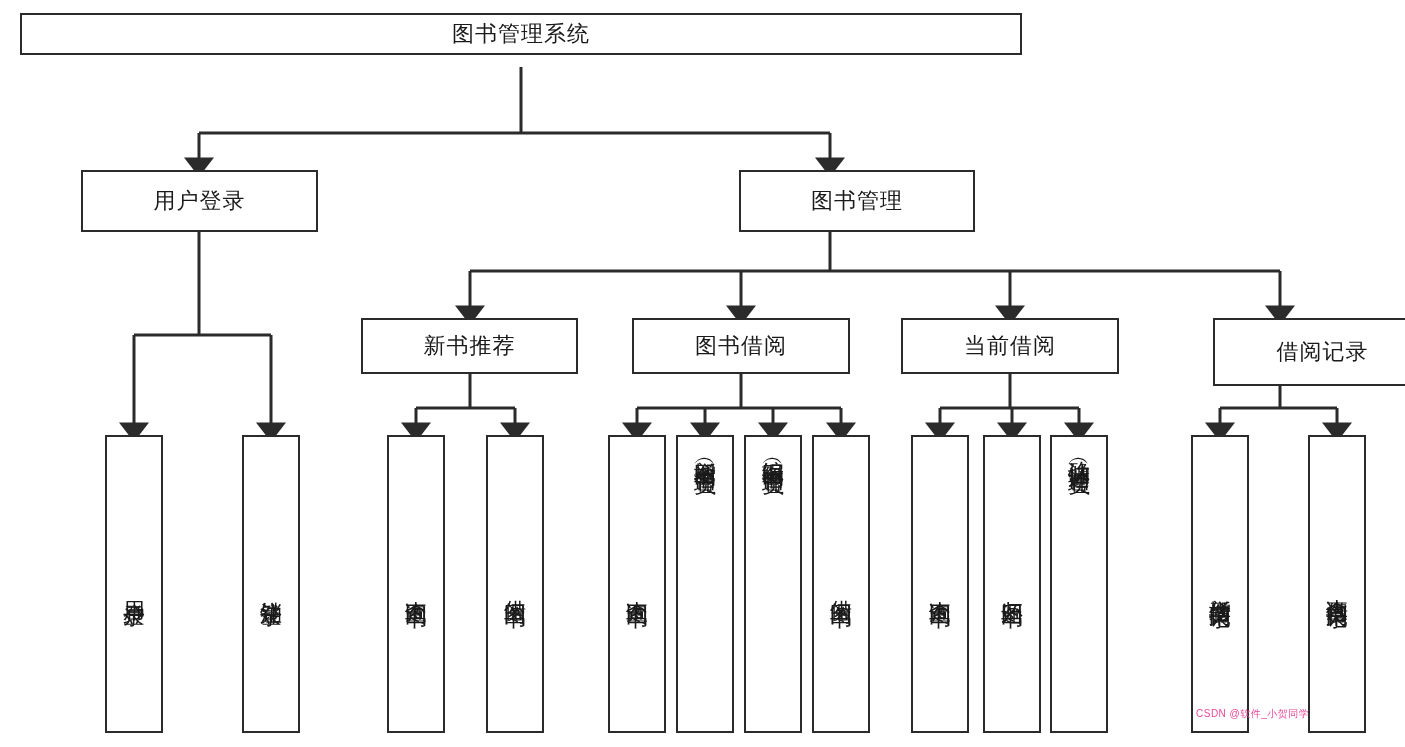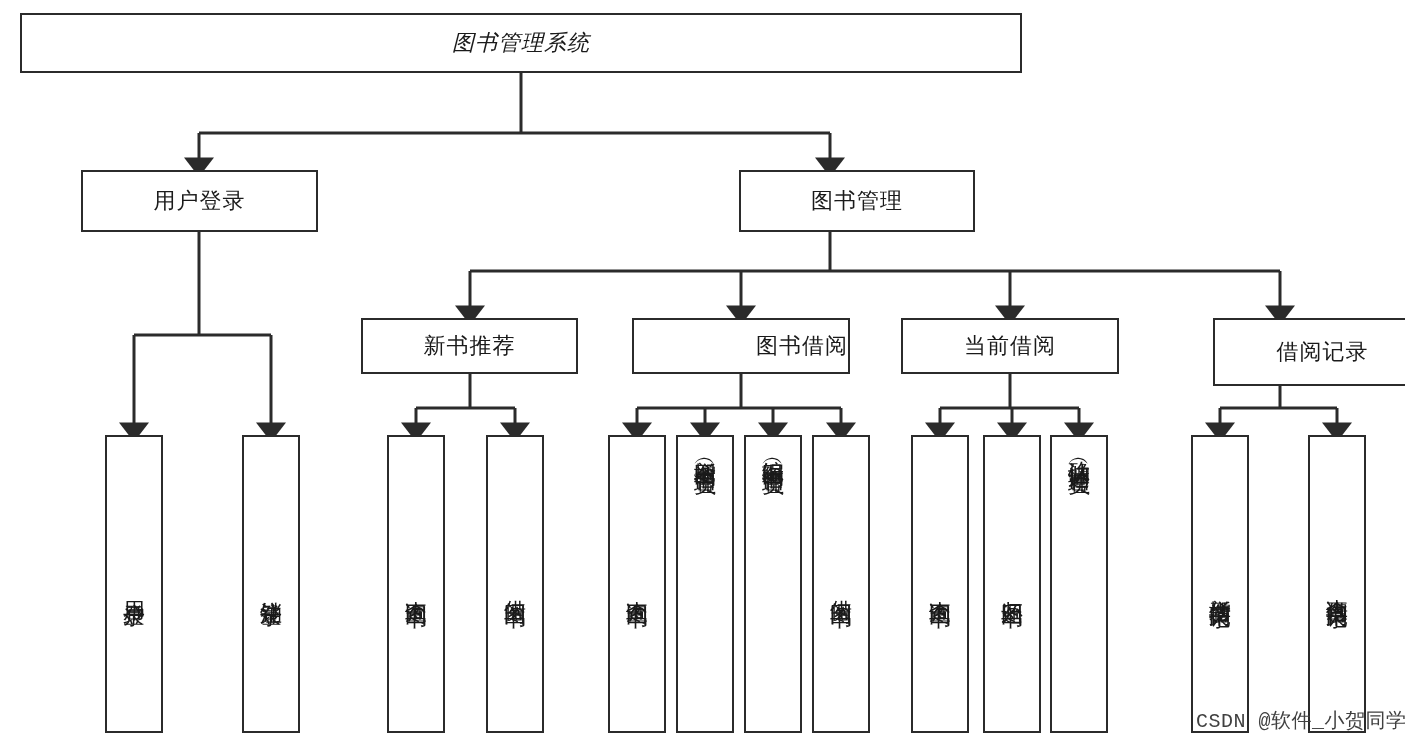--- a/index.html
+++ b/index.html
@@ -49,25 +49,24 @@
     color: #1a1a1a;
     line-height: 1.08;
     letter-spacing: 2px;
     white-space: nowrap;
   }
   .node.v-center {
     align-items: center;
   }
   .watermark {
     position: absolute;
-    font-size: 20px;
-    color: #404040;
+    font-size: 10px;
+    color: #ec4899;
     white-space: nowrap;
     letter-spacing: 0.5px;
-    font-family: Liberation Mono, monospace;
   }
 </style>
 </head>
 <body>
 
 <div id="canvas">
 
   <svg class="wires" viewBox="0 0 1405 747" xmlns="http://www.w3.org/2000/svg">
     <defs>
       <marker id="arrow" markerWidth="9" markerHeight="10" refX="2.2" refY="5" orient="auto" markerUnits="strokeWidth">
@@ -111,35 +110,35 @@
       <path d="M1012,408 L1012,429" marker-end="url(#arrow)"></path>
       <path d="M1079,408 L1079,429" marker-end="url(#arrow)"></path>
 
       <path d="M1280,374 L1280,408"></path>
       <path d="M1220,408 L1337,408"></path>
       <path d="M1220,408 L1220,429" marker-end="url(#arrow)"></path>
       <path d="M1337,408 L1337,429" marker-end="url(#arrow)"></path>
     </g>
   </svg>
 
-  <div class="node h-label" style="left:20px; top:13px; width:1002px; height:60px;font-style:italic;">
+  <div class="node h-label" style="left:20px; top:13px; width:1002px; height:42px;">
     <span>图书管理系统</span>
   </div>
 
   <div class="node h-label" style="left:81px; top:170px; width:237px; height:62px;">
     <span>用户登录</span>
   </div>
   <div class="node h-label" style="left:711px; top:170px; width:236px; height:62px;margin-left:28px;">
     <span>图书管理</span>
   </div>
 
   <div class="node h-label" style="left:361px; top:318px; width:217px; height:56px;text-align:center;">
     <span>新书推荐</span>
   </div>
-  <div class="node h-label" style="left:632px; top:318px; width:218px; height:56px;justify-content:flex-end;">
+  <div class="node h-label" style="left:632px; top:318px; width:218px; height:56px;">
     <span>图书借阅</span>
   </div>
   <div class="node h-label" style="left:901px; top:318px; width:218px; height:56px;">
     <span>当前借阅</span>
   </div>
   <div class="node h-label" style="left:1170px; top:318px; width:219px; height:68px;margin-left:43px;">
     <span>借阅记录</span>
   </div>
 
   <div class="node v-label v-center" style="left:105px; top:435px; width:58px; height:298px;">

